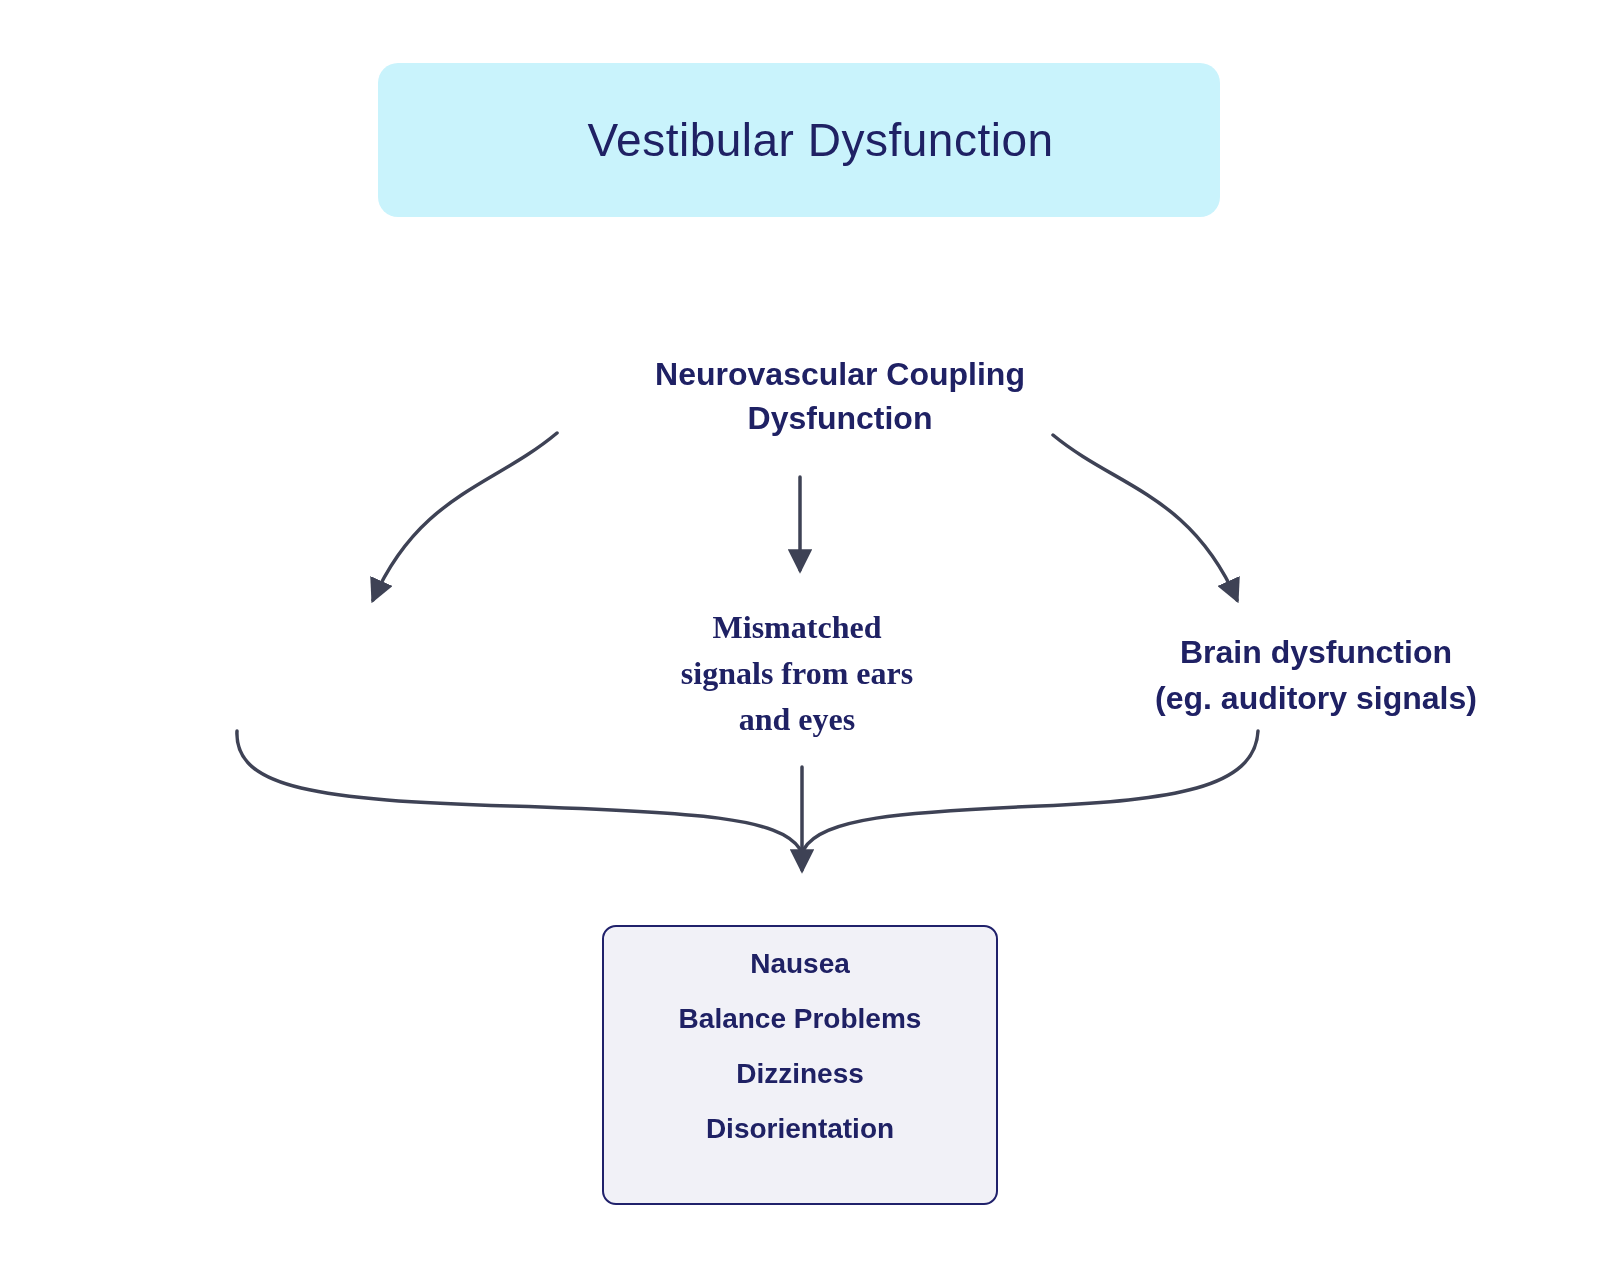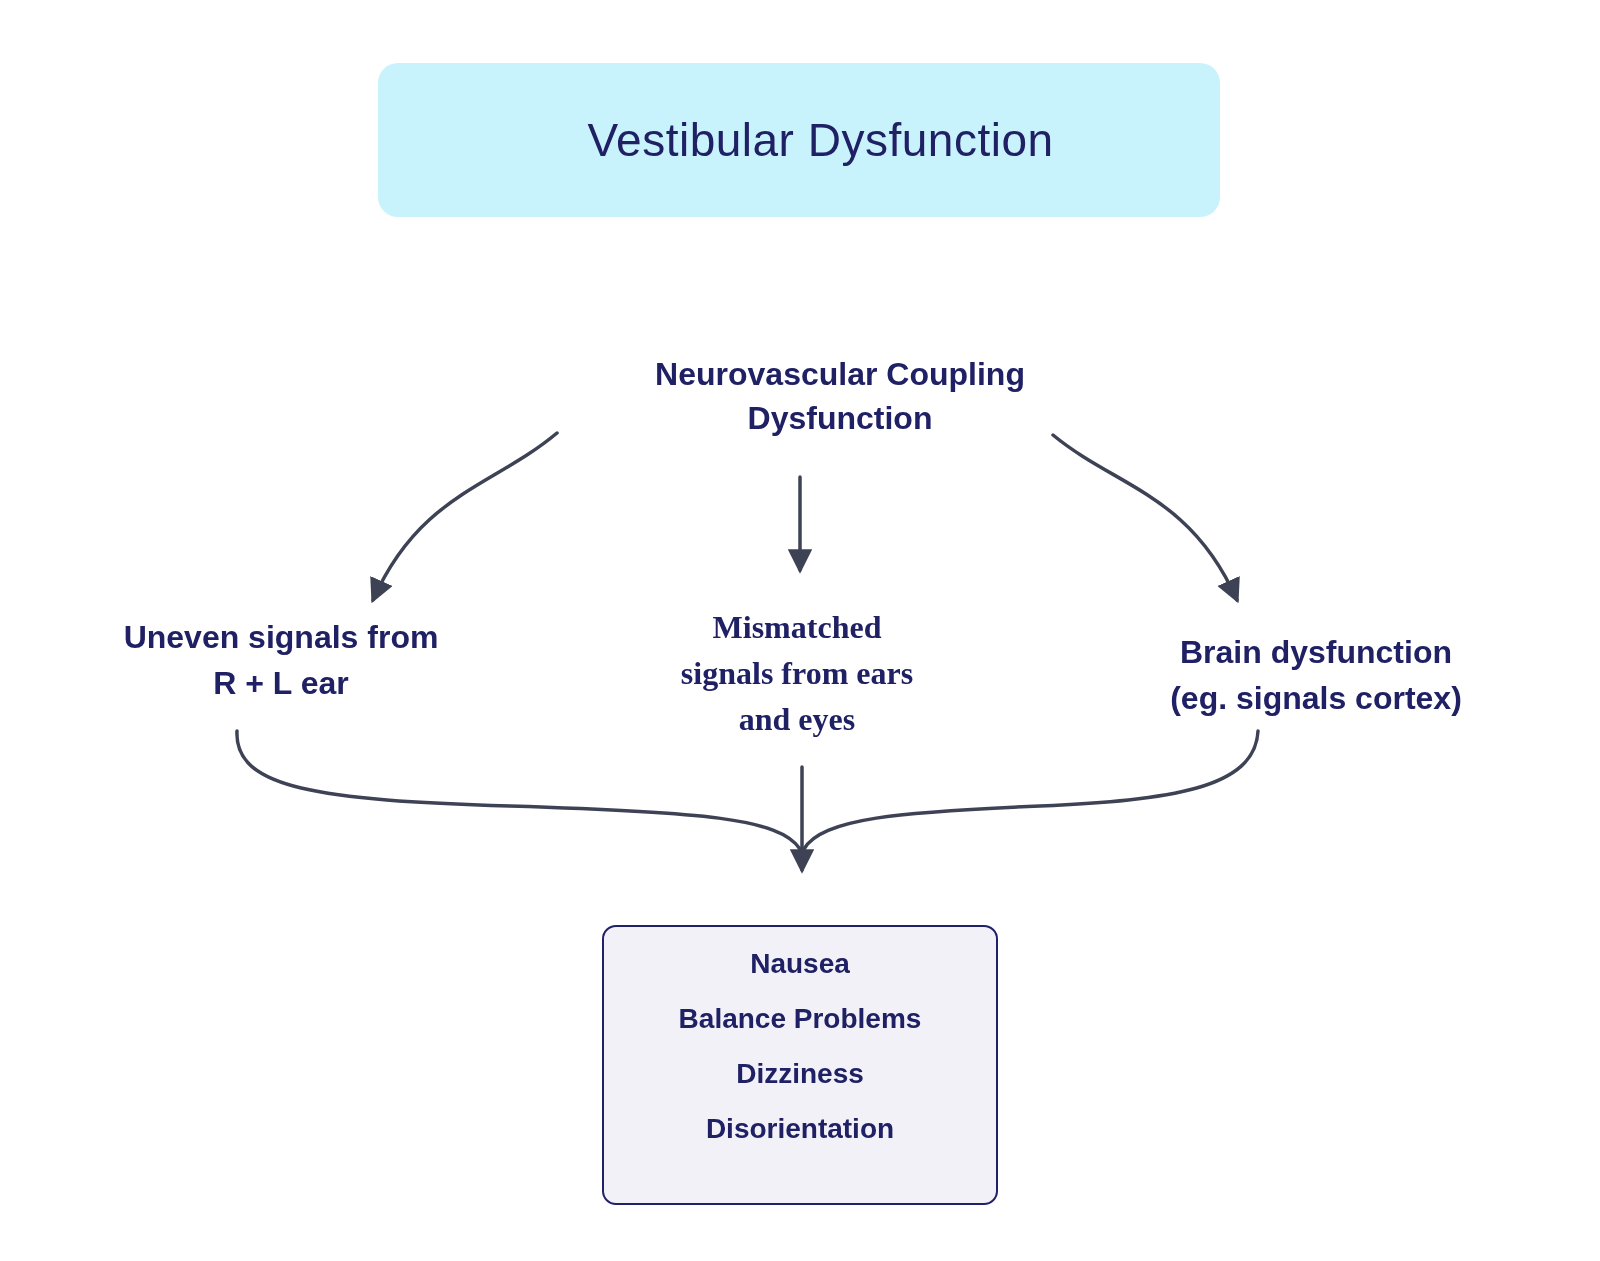--- a/index.html
+++ b/index.html
@@ -101,29 +101,27 @@
     <path class="edge" d="M 802 767 L 802 870" marker-end="url(#ah)"></path>
   </svg>
 
   <div class="title-box">
     <div class="title-text">Vestibular Dysfunction</div>
   </div>
 
   <div class="node node-root">Neurovascular Coupling
 Dysfunction</div>
 
-  <div class="node node-left">Uneven signals from
-R + L ear</div>
 
   <div class="node node-center">Mismatched
 signals from ears
 and eyes</div>
 
   <div class="node node-right">Brain dysfunction
-(eg. signals cortex)</div>
+(eg. auditory signals)</div>
 
   <div class="outcome-box">
     <div class="outcome-item">Nausea</div>
     <div class="outcome-item">Balance Problems</div>
     <div class="outcome-item">Dizziness</div>
     <div class="outcome-item">Disorientation</div>
   </div>
 
 </div>
 

